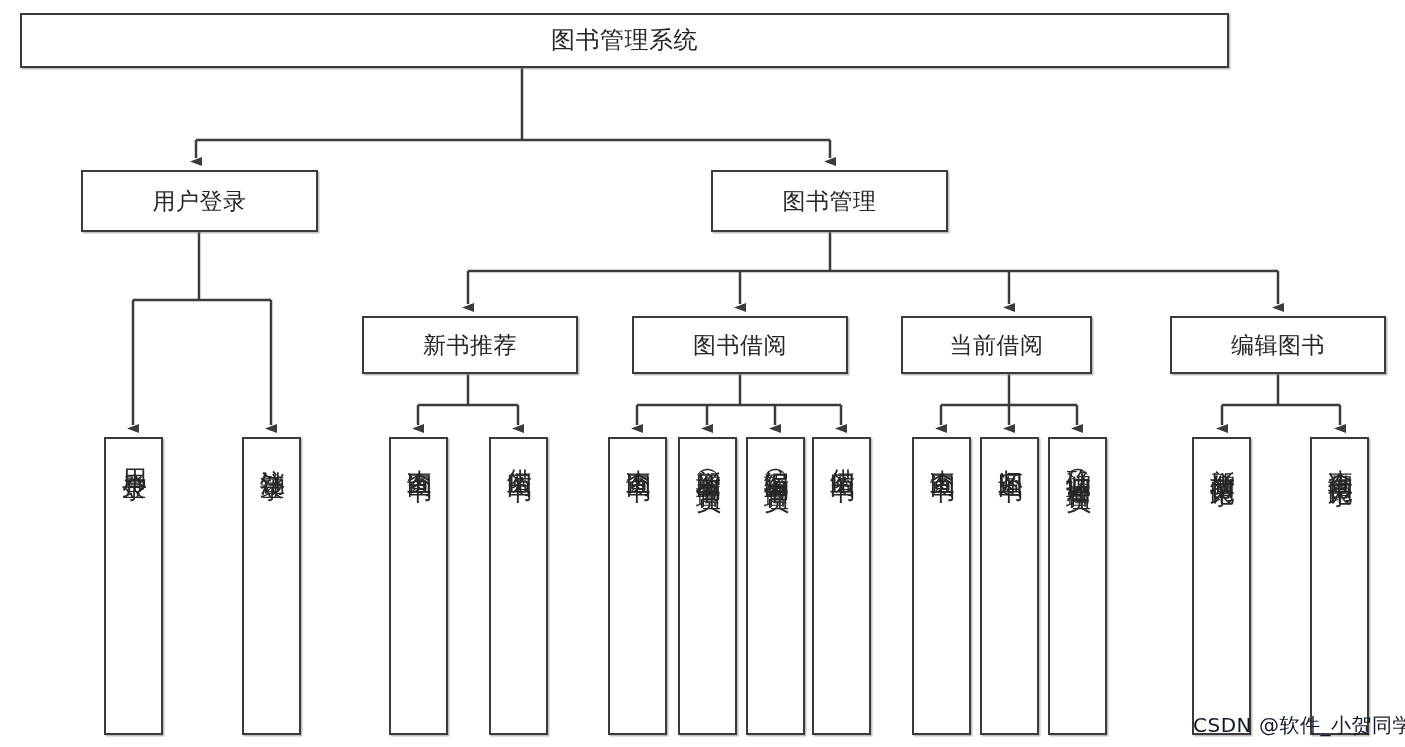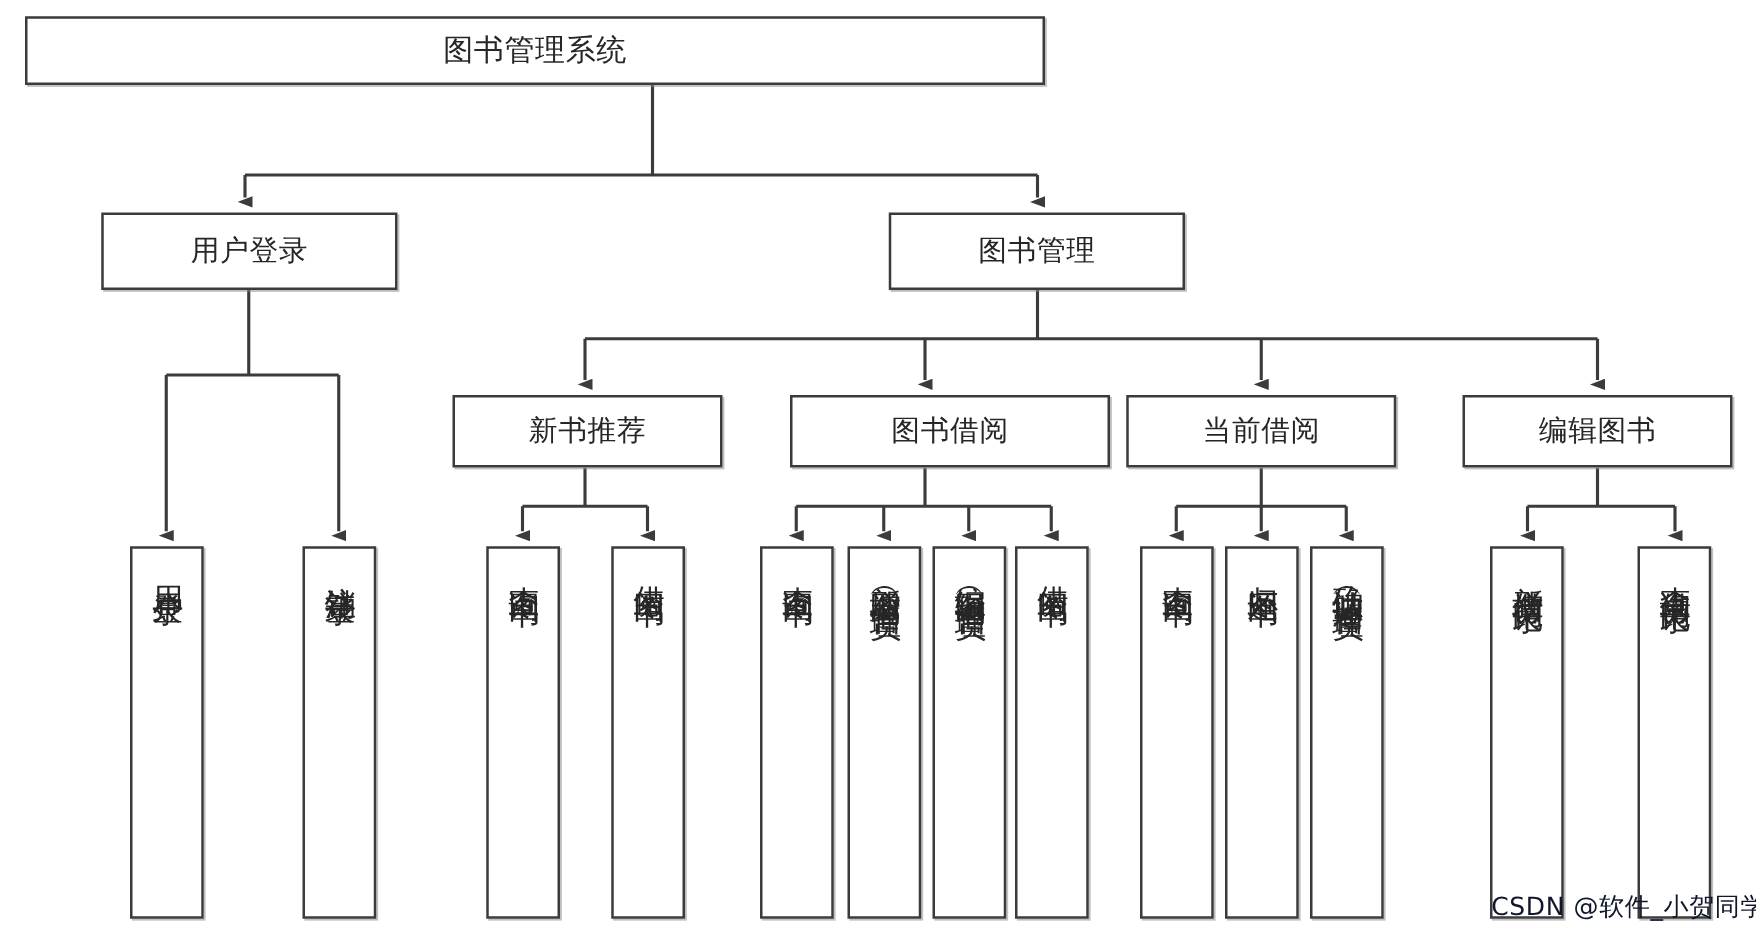--- a/index.html
+++ b/index.html
@@ -123,41 +123,41 @@
       <path d="M1009,405 L1009,425" marker-end="url(#arrow)"></path>
       <path d="M1077,405 L1077,425" marker-end="url(#arrow)"></path>
 
       <path d="M1278,374 L1278,405"></path>
       <path d="M1222,405 L1340,405"></path>
       <path d="M1222,405 L1222,425" marker-end="url(#arrow)"></path>
       <path d="M1340,405 L1340,425" marker-end="url(#arrow)"></path>
     </g>
   </svg>
 
-  <div class="node horizontal root" style="left:20px; top:13px; width:816px; height:55px;">
+  <div class="node horizontal root" style="left:20px; top:13px; width:1209px; height:55px;">
     <span class="node-label">图书管理系统</span>
   </div>
 
   <div class="node horizontal" style="left:81px; top:170px; width:237px; height:62px;">
     <span class="node-label">用户登录</span>
   </div>
 
   <div class="node horizontal" style="left:362px; top:316px; width:216px; height:58px;">
     <span class="node-label">新书推荐</span>
   </div>
 
   <div class="node horizontal" style="left:711px; top:170px; width:237px; height:62px;">
     <span class="node-label">图书管理</span>
   </div>
 
-  <div class="node horizontal" style="left:632px; top:316px; width:256px; height:58px;">
+  <div class="node horizontal" style="left:632px; top:316px; width:216px; height:58px;">
     <span class="node-label">图书借阅</span>
   </div>
 
-  <div class="node horizontal" style="left:901px; top:316px; width:216px; height:58px;">
+  <div class="node horizontal" style="left:901px; top:316px; width:191px; height:58px;">
     <span class="node-label">当前借阅</span>
   </div>
 
   <div class="node horizontal" style="left:1170px; top:316px; width:216px; height:58px;">
     <span class="node-label">编辑图书</span>
   </div>
 
   <div class="node vertical" style="left:104px; top:437px; width:59px; height:298px;">
     <span class="node-label">用户登录</span>
   </div>

